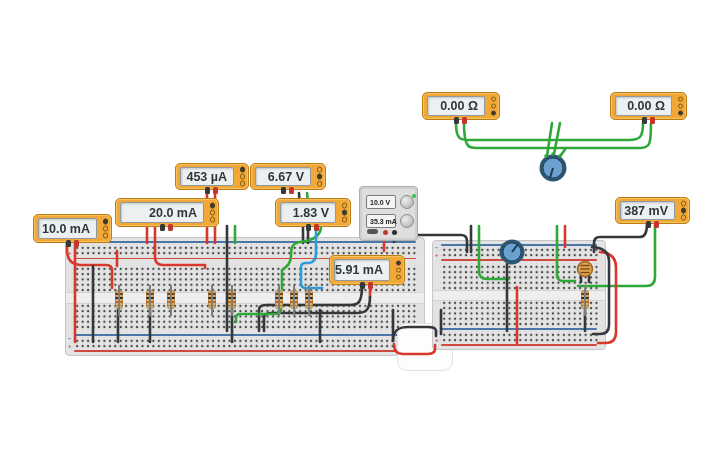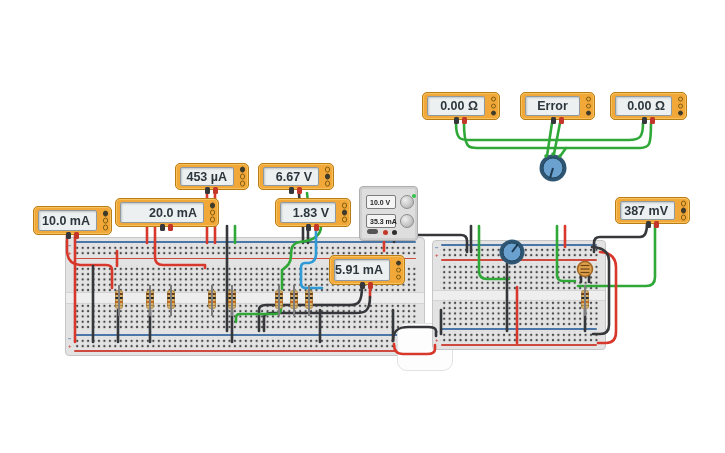--- a/index.html
+++ b/index.html
@@ -190,61 +190,51 @@
     <div class="meter" style="left: 422px; top: 92px; width: 76px; height: 26px;">
     <div class="disp">0.00 Ω</div>
     <div class="dots">
       <div class="mdot"></div>
       <div class="mdot"></div>
       <div class="mdot sel"></div>
     </div>
     <i class="nub b"></i>
     <i class="nub r"></i>
   </div>
-    <div class="meter" style="left: 520px; top: 92px; width: 73px; height: 26px;">
-    <div class="disp center">Error</div>
-    <div class="dots">
-      <div class="mdot"></div>
-      <div class="mdot"></div>
-      <div class="mdot sel"></div>
-    </div>
-    <i class="nub b"></i>
-    <i class="nub r"></i>
-  </div>
     <div class="meter" style="left: 610px; top: 92px; width: 75px; height: 26px;">
     <div class="disp">0.00 Ω</div>
     <div class="dots">
       <div class="mdot"></div>
       <div class="mdot"></div>
       <div class="mdot sel"></div>
     </div>
     <i class="nub b"></i>
     <i class="nub r"></i>
   </div>
     <div class="meter" style="left: 175px; top: 163px; width: 72px; height: 25px;">
     <div class="disp">453 µA</div>
     <div class="dots">
       <div class="mdot sel"></div>
       <div class="mdot"></div>
       <div class="mdot"></div>
     </div>
     <i class="nub b"></i>
     <i class="nub r"></i>
   </div>
-    <div class="meter" style="left: 258px; top: 163px; width: 74px; height: 25px;">
+    <div class="meter" style="left: 250px; top: 163px; width: 74px; height: 25px;">
     <div class="disp">6.67 V</div>
     <div class="dots">
       <div class="mdot"></div>
       <div class="mdot sel"></div>
       <div class="mdot"></div>
     </div>
     <i class="nub b"></i>
     <i class="nub r"></i>
   </div>
-    <div class="meter" style="left: 33px; top: 206px; width: 77px; height: 27px;">
+    <div class="meter" style="left: 33px; top: 214px; width: 77px; height: 27px;">
     <div class="disp">10.0 mA</div>
     <div class="dots">
       <div class="mdot sel"></div>
       <div class="mdot"></div>
       <div class="mdot"></div>
     </div>
     <i class="nub b"></i>
     <i class="nub r"></i>
   </div>
     <div class="meter" style="left: 115px; top: 198px; width: 74px; height: 27px; padding-left: 28px;">

